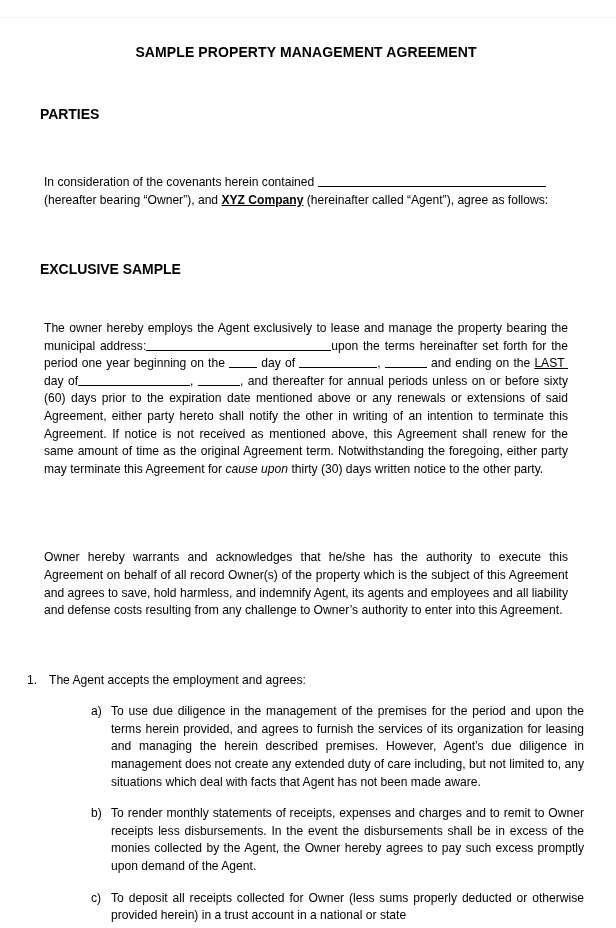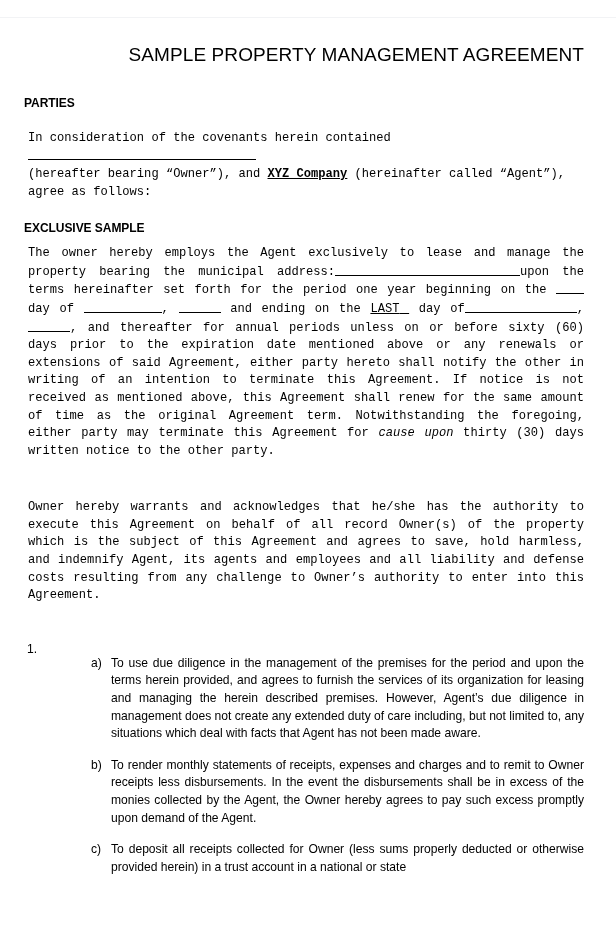--- a/index.html
+++ b/index.html
@@ -33,46 +33,45 @@
   #content {
     position: absolute;
     top: 0;
     left: 0;
     width: 616px;
     padding: 44px 30px 0 24px;
     box-sizing: border-box;
   }
 
   .doc-title {
-    font-size: 19px;
-    font-weight: normal;
-    text-align: right;
+    font-size: 14px;
+    font-weight: bold;
+    text-align: center;
     letter-spacing: 0.1px;
     margin: 0 0 0 0;
     padding: 0 2px 0 4px;
     line-height: 1.2;
   }
 
   .section-heading {
-    font-size: 12px;
+    font-size: 14px;
     font-weight: bold;
     letter-spacing: -0.05px;
-    margin: 0;
+    margin: 16px;
     padding: 0;
     line-height: 1.25;
   }
 
   .body-para {
     font-size: 12.1px;
     line-height: 17.6px;
     text-align: justify;
-    margin: 0;
+    margin: 16px;
     padding: 0 2px 0 4px;
     hyphens: none;
-    font-family: Liberation Mono, monospace;
   }
   .body-para.nojust { text-align: left; }
 
   .blank {
     display: inline-block;
     border-bottom: 1.2px solid #000;
     vertical-align: baseline;
     height: 12px;
     margin-bottom: -1px;
   }
@@ -157,20 +156,21 @@
 
     <div class="body-para">Owner  hereby  warrants  and  acknowledges  that  he/she  has  the  authority  to  execute  this Agreement  on  behalf  of  all  record  Owner(s)  of  the  property  which  is  the  subject  of  this Agreement and agrees to save, hold harmless, and indemnify Agent, its agents and employees and all liability and defense costs resulting from any challenge to Owner’s authority to enter into this Agreement.</div>
 
     <div class="sp-auth-resp"></div>
 
 
     <div class="sp-resp-list"></div>
 
     <div class="list-1">
       <span class="marker">1.</span>
+      <span>The Agent accepts the employment and agrees:</span>
     </div>
 
     <div class="sp-list1-a"></div>
 
     <div class="list-2">
       <span class="marker">a)</span>
       <span>To use due diligence in the management of the premises for the period and upon  the  terms  herein  provided,  and  agrees  to  furnish  the  services  of  its organization  for  leasing  and  managing  the  herein  described  premises. However, Agent’s due diligence in management does not create any extended duty of care including, but not limited to, any situations which deal with facts that Agent has not been made aware.</span>
     </div>
 
     <div class="sp-ab"></div>

